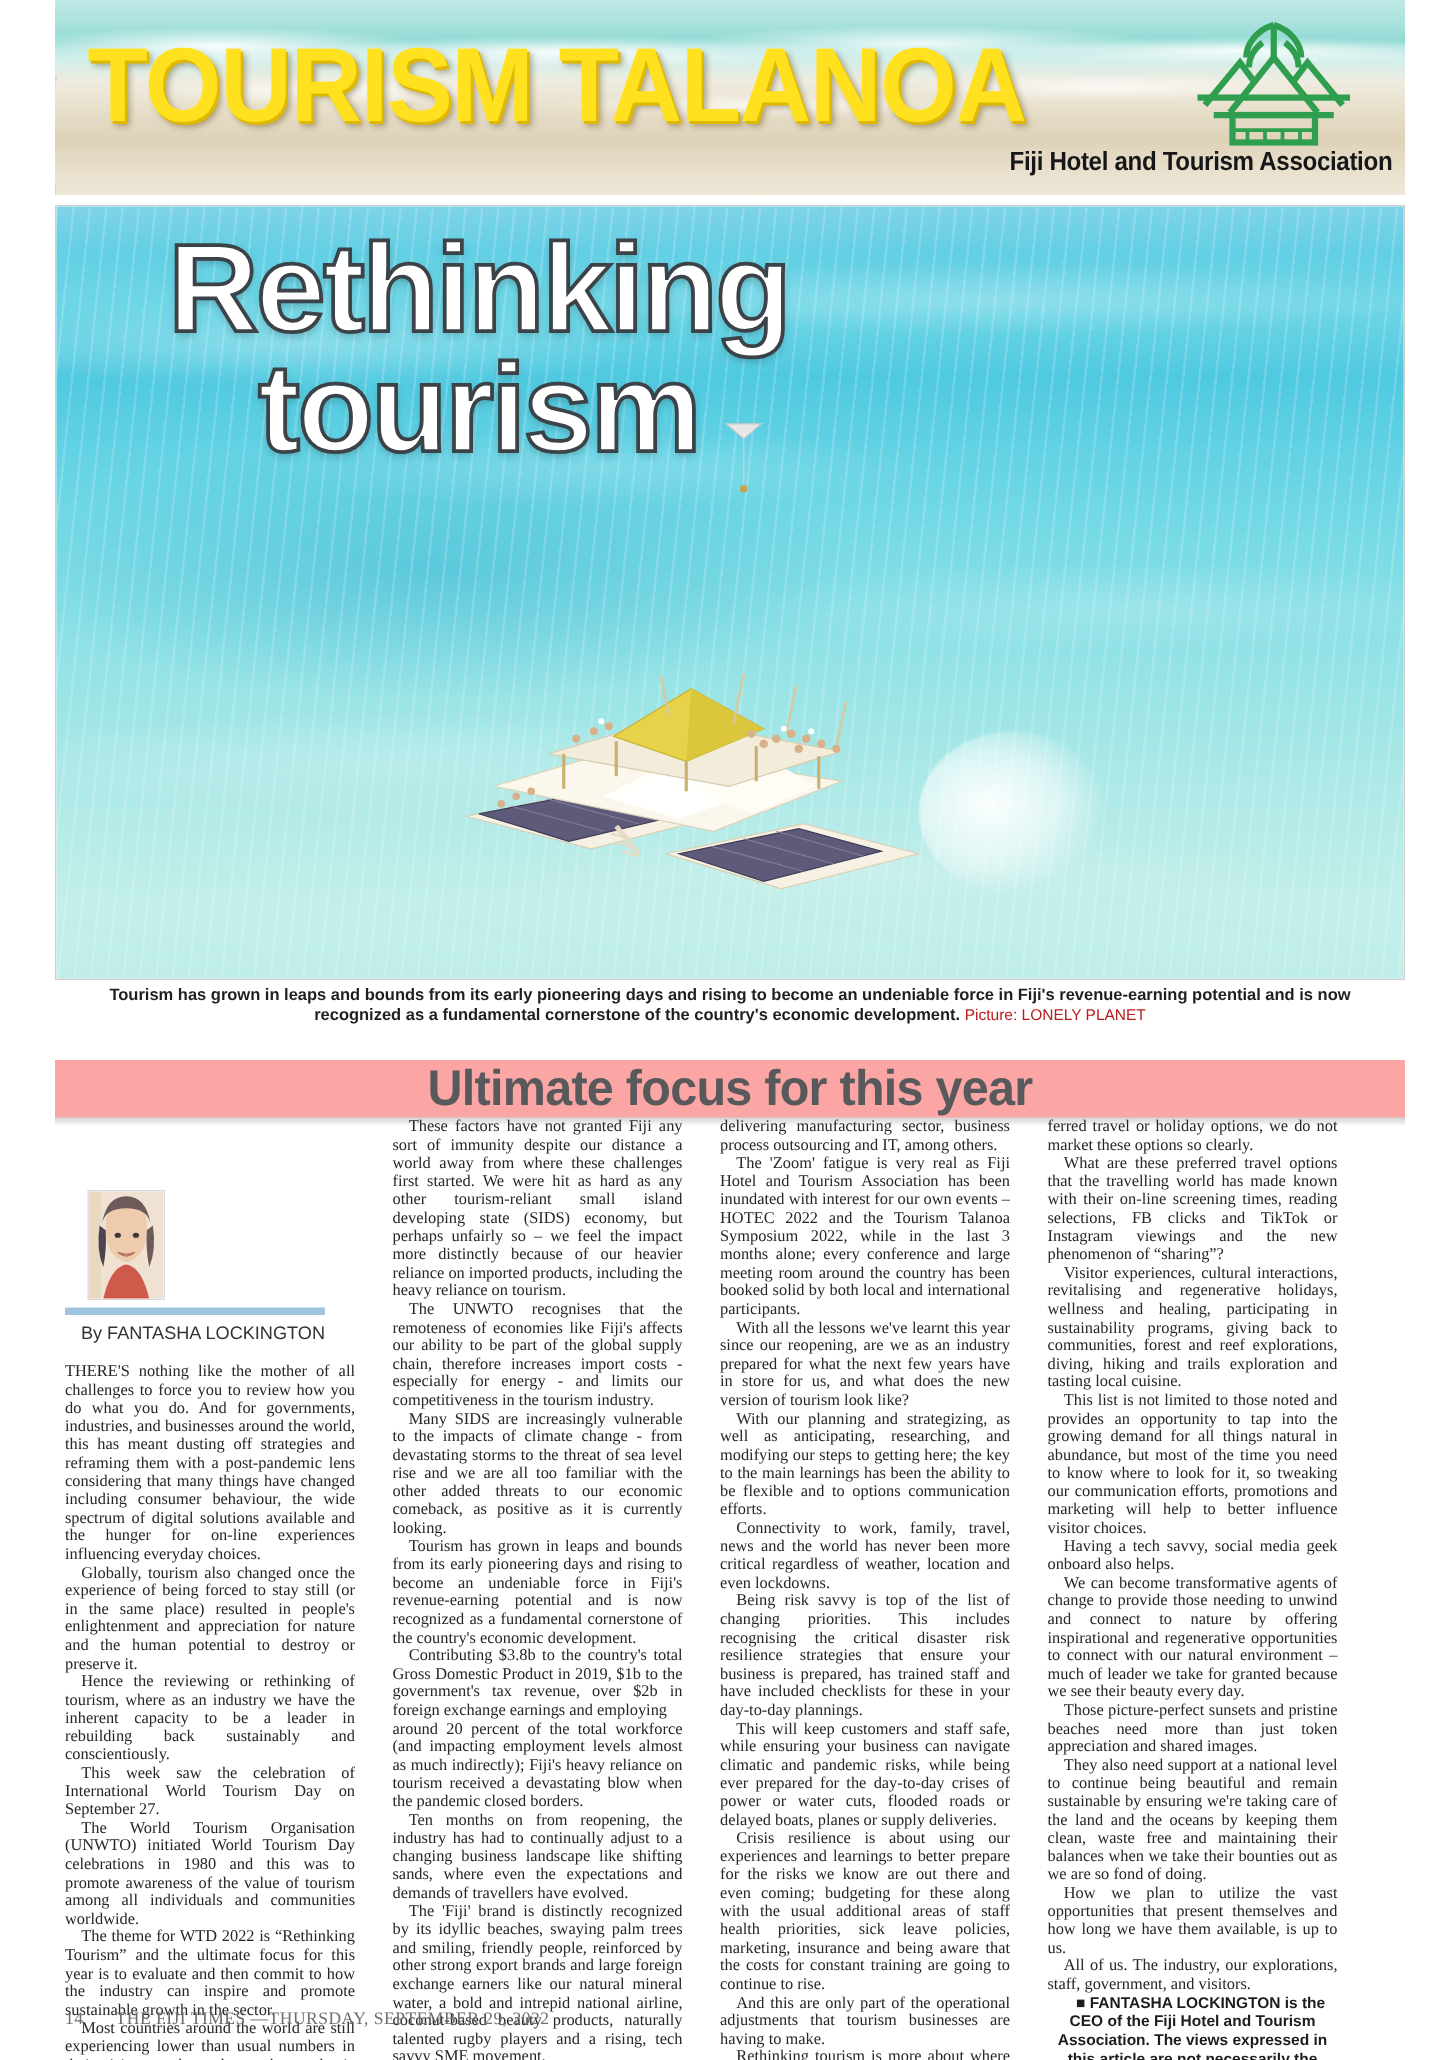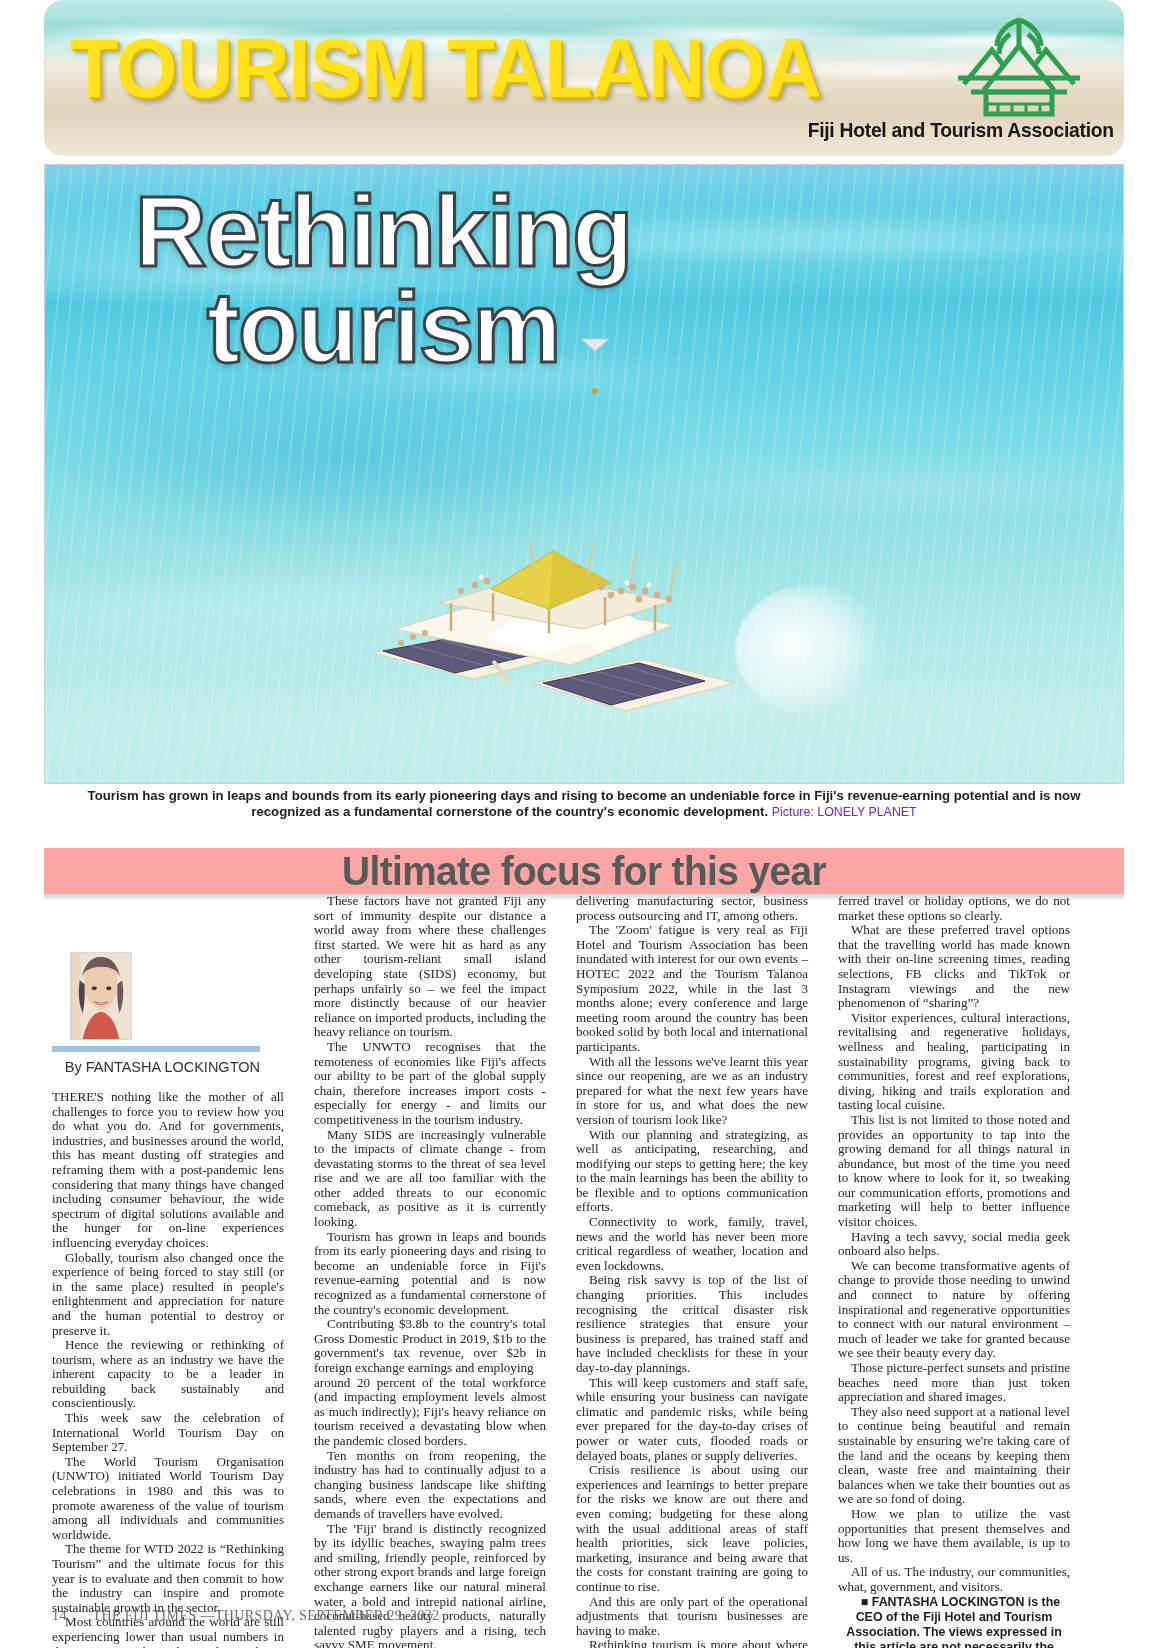--- a/index.html
+++ b/index.html
@@ -1,21 +1,21 @@
 <!DOCTYPE html>
 <html><head>
 <meta charset="utf-8">
 <style>
   html,body{margin:0;padding:0;background:#ffffff;}
   body{width:1165px;height:1648px;position:relative;overflow:hidden;
        font-family:"Liberation Serif",serif;color:#2b2b2b;}
 
   
   .masthead{position:absolute;left:44px;top:0px;width:1080px;height:156px;
-            overflow:hidden;border-radius:19px;}
+            overflow:hidden;}
   .mh-sky{position:absolute;inset:0;
      background:
        linear-gradient(180deg,#bfe9e6 0%,#a9e2dd 12%,#8fd9d3 22%,#cfeeea 30%,
                        #f0ece0 42%,#e6ddc8 58%,#ded2b8 72%,#e9e0cd 88%,#efe8d8 100%);
   }
   .mh-foam{position:absolute;left:0;top:14px;width:100%;height:46px;
      background:radial-gradient(ellipse 240px 22px at 12% 50%,rgba(255,255,255,.95),rgba(255,255,255,0) 70%),
                 radial-gradient(ellipse 300px 18px at 38% 60%,rgba(255,255,255,.9),rgba(255,255,255,0) 72%),
                 radial-gradient(ellipse 260px 20px at 64% 45%,rgba(255,255,255,.85),rgba(255,255,255,0) 72%),
                 radial-gradient(ellipse 280px 16px at 88% 58%,rgba(255,255,255,.9),rgba(255,255,255,0) 70%);}
@@ -73,21 +73,21 @@
      background:radial-gradient(ellipse at 38% 45%,rgba(255,255,255,.95),rgba(255,255,255,.55) 42%,rgba(255,255,255,0) 72%);
      border-radius:50%;filter:blur(1px);}
   .kite{position:absolute;left:530px;top:172px;width:40px;height:60px;}
   .kite svg{width:100%;height:100%;display:block;}
 
   
   .caption{position:absolute;left:56px;top:788px;width:1056px;
      font-family:"Liberation Sans",sans-serif;font-size:13.2px;line-height:16px;
      text-align:center;color:#1f1f1f;}
   .caption b{font-weight:700;}
-  .caption .credit{font-weight:400;color:#6d28d9;font-size:12.4px;}
+  .caption .credit{font-weight:400;color:#b91c1c;font-size:12.4px;}
 
   
   .banner{position:absolute;left:44px;top:848px;width:1080px;height:46px;
      background:#fca5a5;}
   .banner-shadow{position:absolute;left:44px;top:894px;width:1080px;height:7px;
      background:linear-gradient(180deg,rgba(0,0,0,.18),rgba(0,0,0,0));}
   .banner-text{position:absolute;left:0;top:0;width:100%;height:46px;
      display:flex;align-items:center;justify-content:center;
      font-family:"Liberation Sans",sans-serif;font-weight:700;font-size:40px;
      color:#58595b;letter-spacing:-.6px;transform:scaleX(.97);}
@@ -302,21 +302,21 @@
   <div class="col col4">
     <p class="noindent">ferred travel or holiday options, we do not market these options so clearly.</p>
     <p>What are these preferred travel options that the travelling world has made known with their on-line screening times, reading selections, FB clicks and TikTok or Instagram viewings and the new phenomenon of “sharing”?</p>
     <p>Visitor experiences, cultural interactions, revitalising and regenerative holidays, wellness and healing, participating in sustainability programs, giving back to communities, forest and reef explorations, diving, hiking and trails exploration and tasting local cuisine.</p>
     <p>This list is not limited to those noted and provides an opportunity to tap into the growing demand for all things natural in abundance, but most of the time you need to know where to look for it, so tweaking our communication efforts, promotions and marketing will help to better influence visitor choices.</p>
     <p>Having a tech savvy, social media geek onboard also helps.</p>
     <p>We can become transformative agents of change to provide those needing to unwind and connect to nature by offering inspirational and regenerative opportunities to connect with our natural environment – much of leader we take for granted because we see their beauty every day.</p>
     <p>Those picture-perfect sunsets and pristine beaches need more than just token appreciation and shared images.</p>
     <p>They also need support at a national level to continue being beautiful and remain sustainable by ensuring we're taking care of the land and the oceans by keeping them clean, waste free and maintaining their balances when we take their bounties out as we are so fond of doing.</p>
     <p>How we plan to utilize the vast opportunities that present themselves and how long we have them available, is up to us.</p>
-    <p>All of us. The industry, our communities, what, government, and visitors.</p>
+    <p>All of us. The industry, our explorations, staff, government, and visitors.</p>
     <p class="endnote">■ FANTASHA LOCKINGTON is the CEO of the Fiji Hotel and Tourism Association. The views expressed in this article are not necessarily the views of this paper.</p>
   </div>
 </div>
 
 <div class="footer">
   <span class="pg">14</span>
   <span>THE FIJI TIMES —THURSDAY, SEPTEMBER  29, 2022</span>
 </div>
 
 </body></html>

